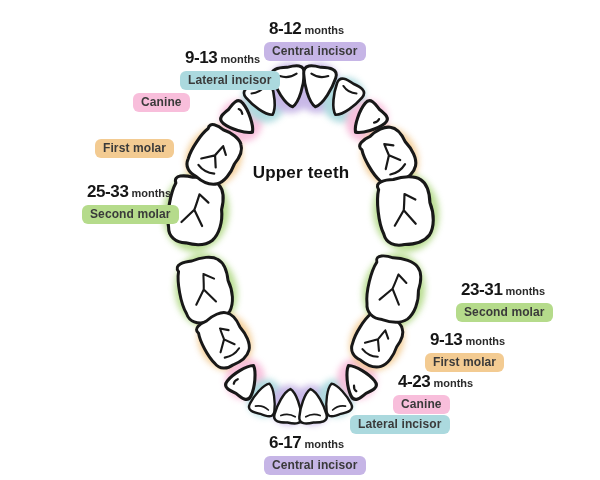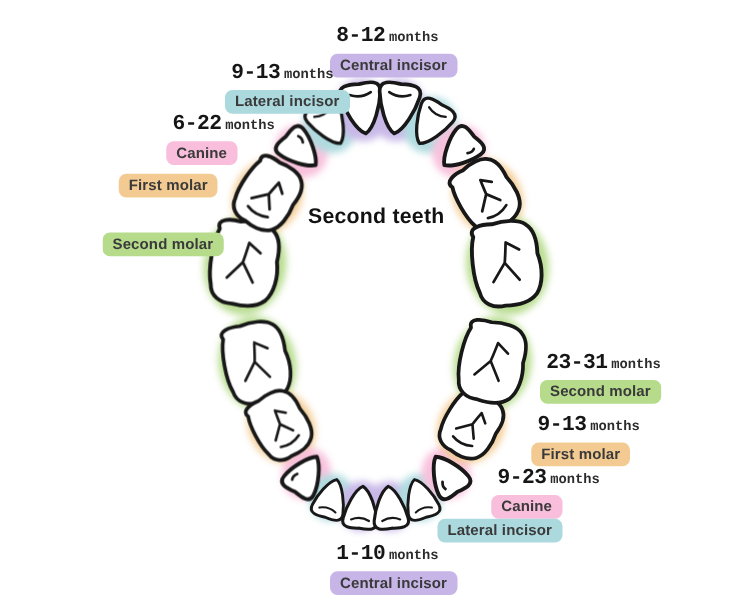--- a/index.html
+++ b/index.html
@@ -4,21 +4,21 @@
 <style>
   html,body{margin:0;padding:0;background:#ffffff;}
   #stage{
     position:relative;width:600px;height:480px;background:#ffffff;overflow:hidden;
     font-family:"Liberation Sans", sans-serif;
   }
   #teeth-svg{position:absolute;left:0;top:0;}
   .tooth-body{fill:#ffffff;stroke:#181818;stroke-width:3.1;stroke-linejoin:round;}
   .tooth-line{fill:none;stroke:#181818;stroke-width:2.2;stroke-linecap:round;}
   .label{position:absolute;white-space:nowrap;z-index:2;}
-  .range{padding-left:5px;line-height:18px;font-family:Liberation Mono, monospace;}
+  .range{padding-left:5px;line-height:18px;}
   .num{font-size:17px;font-weight:700;color:#161616;letter-spacing:-0.4px;}
   .unit{font-size:11px;font-weight:600;color:#2b2b2b;margin-left:3px;}
   .chip{
     display:inline-block;margin-top:3px;padding:2px 8px 3px;border-radius:6px;
     font-size:12px;font-weight:600;color:#3a3a3a;letter-spacing:0.1px;
   }
   .arch-title{
     position:absolute;width:140px;text-align:center;z-index:2;
     font-size:17px;font-weight:800;color:#121212;letter-spacing:0.2px;
   }
@@ -137,54 +137,54 @@
         </g>
       <g transform="translate(289 405) rotate(-175) scale(0.8)">
           <use href="#t-incisor"></use>
         </g>
       <g transform="translate(312 405) rotate(175) scale(0.8)">
           <use href="#t-incisor"></use>
         </g>
     </g>
   </svg>
 
-  <div class="arch-title" style="left:231px;top:163px">Second teeth</div>
+  <div class="arch-title" style="left:231px;top:163px">Upper teeth</div>
 
   <div class="label" style="left:264px;top:20px">
     <div class="range"><span class="num">8-12</span><span class="unit">months</span></div>
     <span class="chip" style="background-color: rgb(198, 181, 230);">Central incisor</span>
   </div>
   <div class="label" style="left:180px;top:49px">
     <div class="range"><span class="num">9-13</span><span class="unit">months</span></div>
     <span class="chip" style="background-color: rgb(171, 217, 222);">Lateral incisor</span>
   </div>
   <div class="label" style="left:133px;top:90px">
-    <div class="range"><span class="num">6-22</span><span class="unit">months</span></div>
     <span class="chip" style="background-color: rgb(248, 190, 219);">Canine</span>
   </div>
   <div class="label" style="left:95px;top:136px">
     <span class="chip" style="background-color: rgb(243, 203, 146);">First molar</span>
   </div>
   <div class="label" style="left:82px;top:183px">
+    <div class="range"><span class="num">25-33</span><span class="unit">months</span></div>
     <span class="chip" style="background-color: rgb(181, 219, 139);">Second molar</span>
   </div>
 
-  <div class="label" style="left:432px;top:281px">
+  <div class="label" style="left:456px;top:281px">
     <div class="range"><span class="num">23-31</span><span class="unit">months</span></div>
     <span class="chip" style="background-color: rgb(181, 219, 139);">Second molar</span>
   </div>
   <div class="label" style="left:425px;top:331px">
     <div class="range"><span class="num">9-13</span><span class="unit">months</span></div>
     <span class="chip" style="background-color: rgb(243, 203, 146);">First molar</span>
   </div>
   <div class="label" style="left:393px;top:373px">
-    <div class="range"><span class="num">9-23</span><span class="unit">months</span></div>
+    <div class="range"><span class="num">4-23</span><span class="unit">months</span></div>
     <span class="chip" style="background-color: rgb(248, 190, 219);">Canine</span>
   </div>
   <div class="label" style="left:350px;top:412px">
     <span class="chip" style="background-color: rgb(171, 217, 222);">Lateral incisor</span>
   </div>
   <div class="label" style="left:264px;top:434px">
-    <div class="range"><span class="num">1-10</span><span class="unit">months</span></div>
+    <div class="range"><span class="num">6-17</span><span class="unit">months</span></div>
     <span class="chip" style="background-color: rgb(198, 181, 230);">Central incisor</span>
   </div>
 
 </div>
 
 </body></html>

